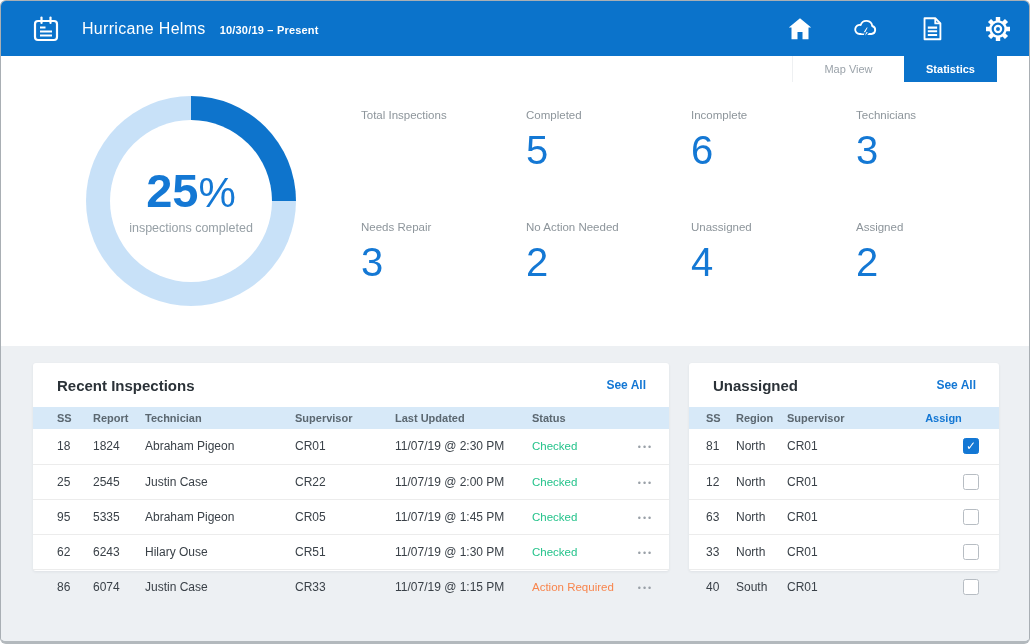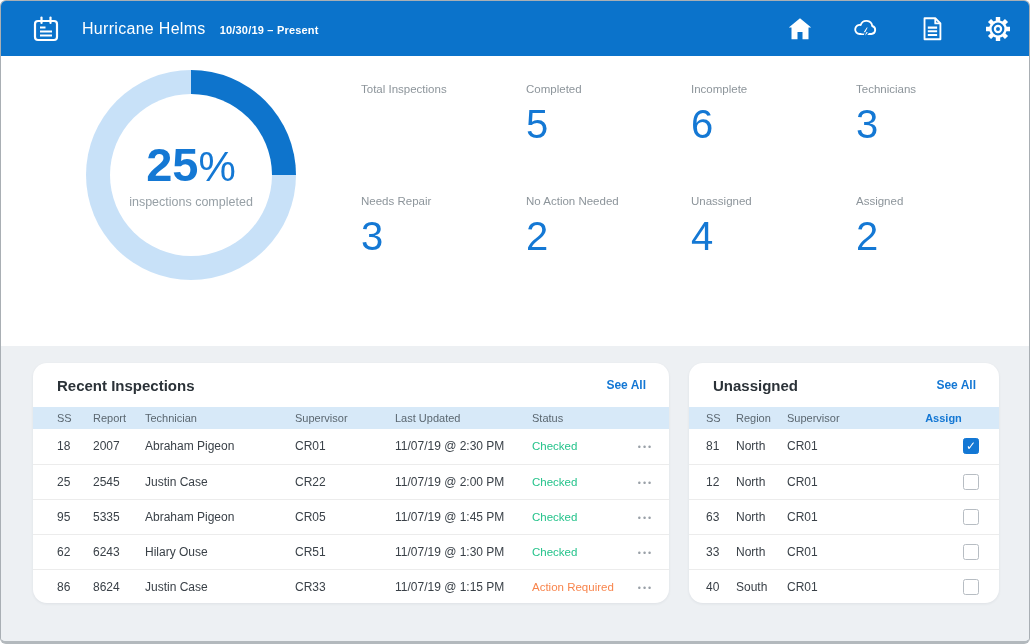--- a/index.html
+++ b/index.html
@@ -36,28 +36,28 @@
   .donut-num .big{ font-size:47px; font-weight:700; }
   .donut-num .pct{ font-size:42px; font-weight:400; }
   .donut-caption{ font-size:12.5px; color:#97a0a6; margin-top:7px; }
   
   .stats-grid{ position:absolute; left:360px; top:27px; display:grid;
                grid-template-columns:repeat(4,165px); grid-auto-rows:112px; }
   .stat-label{ font-size:11.5px; color:#8d959b; }
   .stat-value{ font-size:40px; font-weight:500; color:#1478d4; margin-top:9px; line-height:1; }
   
   .bottom{ height:299px; background:#edf0f3; display:flex; gap:20px; padding:17px 32px 0 32px; }
-  .card{ background:#fff; border-radius:14px; box-shadow:0 1px 3px rgba(25,39,52,.07); height:240px; }
+  .card{ background:#fff; border-radius:3px; box-shadow:0 1px 3px rgba(25,39,52,.07); height:208px; }
   .card-recent{ width:636px; }
   .card-unassigned{ width:310px; }
   .card-head{ height:44px; display:flex; align-items:center; justify-content:space-between; padding:0 23px 0 24px; }
   .card-title{ font-size:15px; font-weight:700; color:#2b3238; }
   .see-all{ font-size:12px; font-weight:700; color:#1377d4; cursor:pointer; }
   table{ width:100%; border-collapse:collapse; table-layout:fixed; }
-  thead th{ background:#d7e9f8; height:22px; font-size:11px; font-weight:400; color:#5b6770; text-align:left; }
+  thead th{ background:#d7e9f8; height:22px; font-size:11px; font-weight:700; color:#5b6770; text-align:left; }
   tbody td{ height:35px; font-size:12px; color:#3a4148; border-top:1px solid #ececec; }
   tbody tr:first-child td{ border-top:none; }
   th.first, td.first{ padding-left:24px; }
   .card-unassigned th.first, .card-unassigned td.first{ padding-left:17px; }
   th.assign-col{ text-align:center; padding-right:4px; font-weight:700; color:#1377d4; }
   td.assign-cell{ text-align:right; padding-right:20px; }
   .status{ font-weight:400; font-size:11.5px; }
   .st-checked{ color:#25c38b; }
   .st-action{ color:#f8854d; }
   .more-btn{ font-size:9px; letter-spacing:2px; color:#9aa1a8; cursor:pointer; }
@@ -112,20 +112,24 @@
           <line x1="22.5" y1="5.5" x2="19.2" y2="8.8"></line>
             <line x1="8.8" y1="19.2" x2="5.5" y2="22.5"></line>
         </g>
         <circle cx="14" cy="14" r="7.6" fill="#0b73cb" stroke="#fff" stroke-width="2.4"></circle>
         <circle cx="14" cy="14" r="3.1" fill="none" stroke="#fff" stroke-width="2.2"></circle>
       </svg>
     </div>
   </div>
 
   <div class="white-section">
+    <div class="tabstrip">
+      <div class="tab tab-inactive">Map View</div>
+      <div class="tab tab-active">Statistics</div>
+    </div>
     <div class="stats-area">
 
       <div class="donut">
         <div class="donut-hole">
           <div class="donut-num">
             <span class="big">25</span><span class="pct">%</span>
           </div>
           <div class="donut-caption">inspections completed</div>
         </div>
       </div>
@@ -190,21 +194,21 @@
             <th>Technician</th>
             <th>Supervisor</th>
             <th>Last Updated</th>
             <th>Status</th>
             <th></th>
           </tr>
         </thead>
         <tbody>
           <tr>
             <td class="first">18</td>
-            <td>2007</td>
+            <td>1824</td>
             <td>Abraham Pigeon</td>
             <td>CR01</td>
             <td>11/07/19 @ 2:30 PM</td>
             <td><span class="status st-checked">Checked</span></td>
             <td class="menu-cell"><span class="more-btn">•••</span></td>
           </tr>
           <tr>
             <td class="first">25</td>
             <td>2545</td>
             <td>Justin Case</td>
@@ -226,21 +230,21 @@
             <td class="first">62</td>
             <td>6243</td>
             <td>Hilary Ouse</td>
             <td>CR51</td>
             <td>11/07/19 @ 1:30 PM</td>
             <td><span class="status st-checked">Checked</span></td>
             <td class="menu-cell"><span class="more-btn">•••</span></td>
           </tr>
           <tr>
             <td class="first">86</td>
-            <td>8624</td>
+            <td>6074</td>
             <td>Justin Case</td>
             <td>CR33</td>
             <td>11/07/19 @ 1:15 PM</td>
             <td><span class="status st-action">Action Required</span></td>
             <td class="menu-cell"><span class="more-btn">•••</span></td>
           </tr>
         </tbody>
       </table>
     </div>
 

